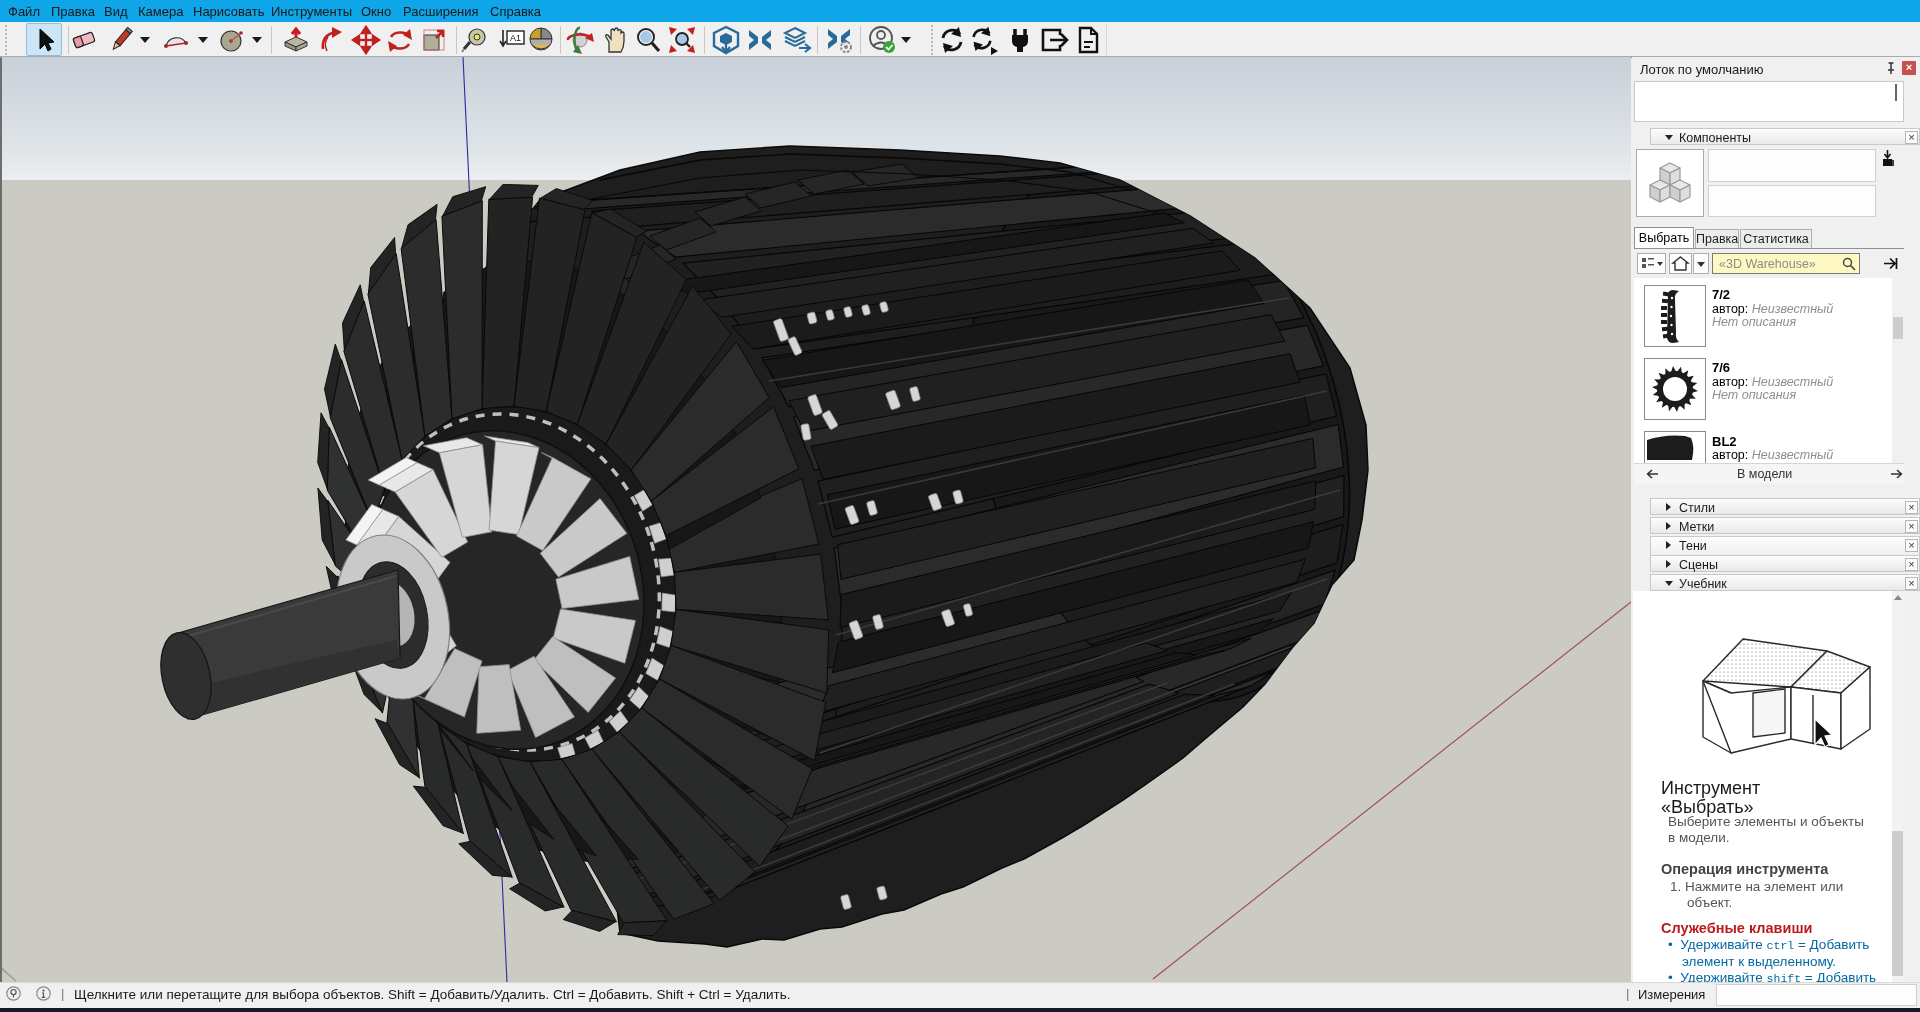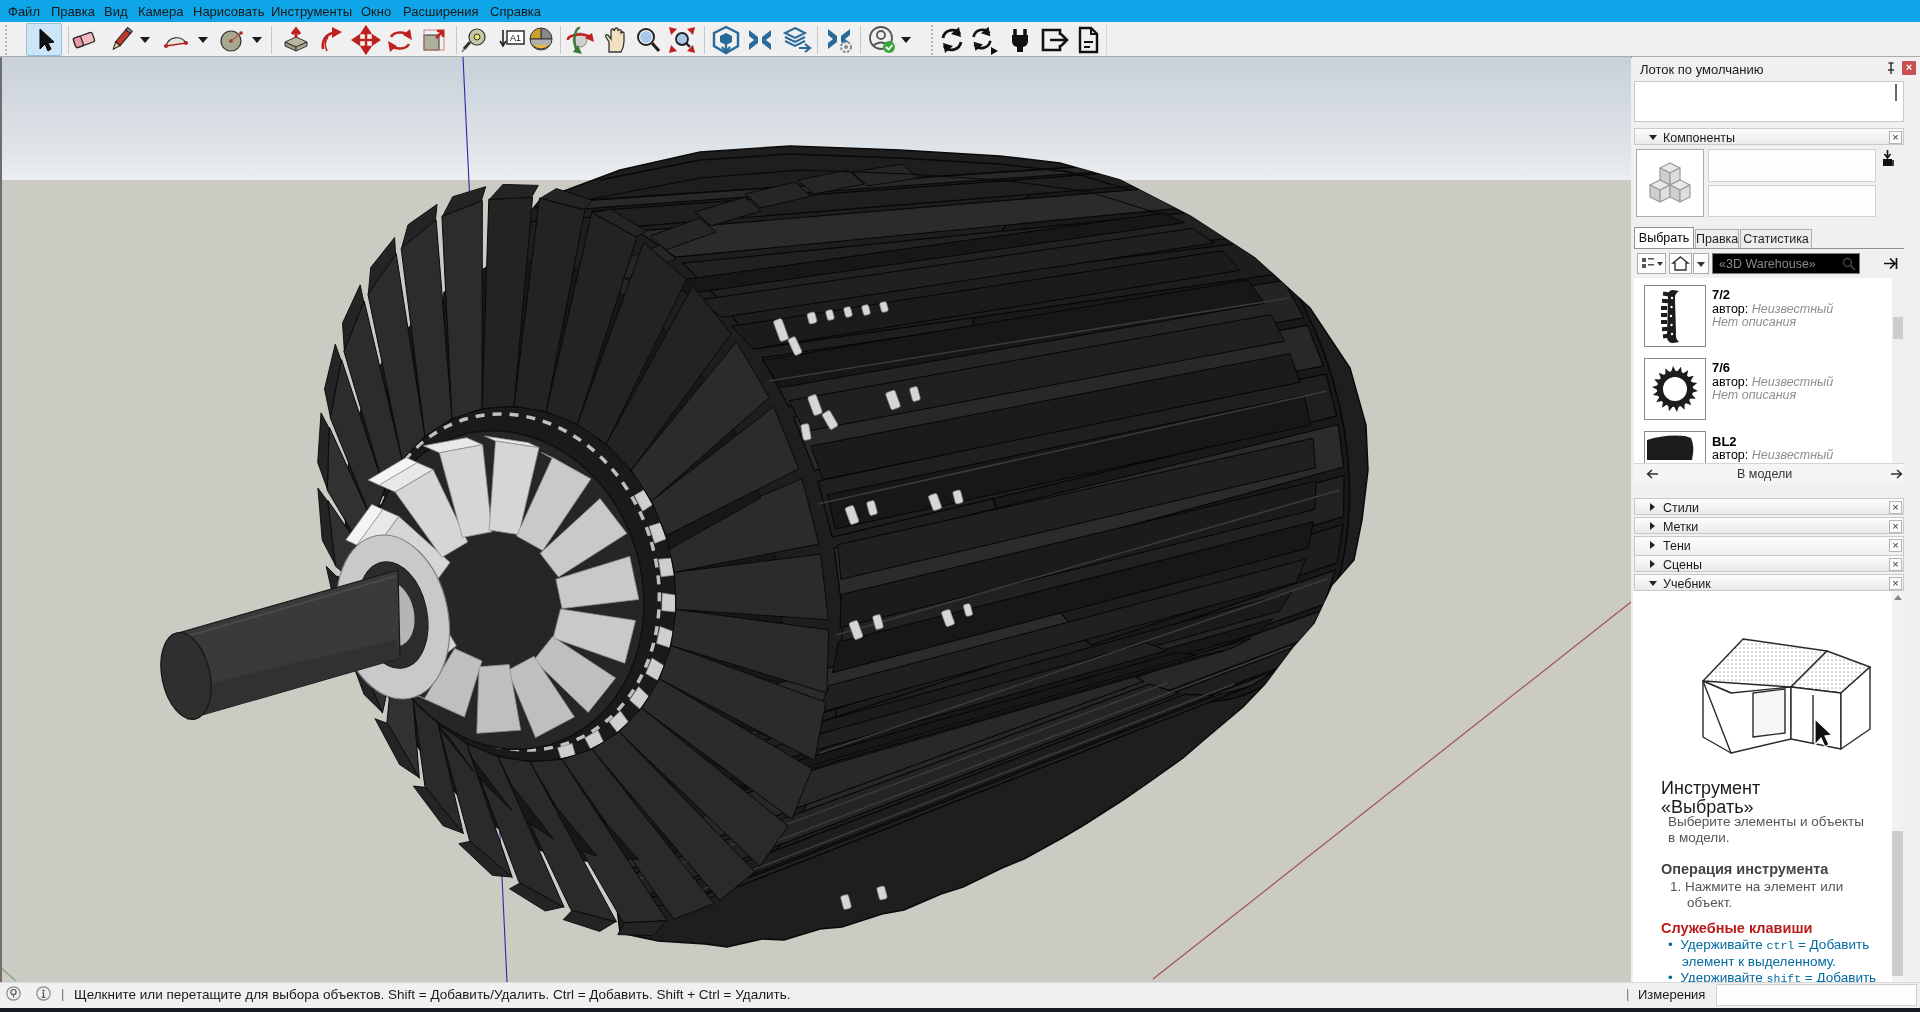--- a/index.html
+++ b/index.html
@@ -1,17 +1,17 @@
 <!DOCTYPE html>
 <html><head><meta charset="utf-8"><style>
 * { margin:0; padding:0; box-sizing:border-box; }
 html,body { width:1920px; height:1012px; overflow:hidden; font-family:"Liberation Sans",sans-serif; background:#f0f0f0; }
 .abs { position:absolute; }
 .grip { width:3px; border-left:2px dotted #b8b8b8; }
-.phdr { background:linear-gradient(#fdfdfd,#e9e9e9); border:1px solid #c9c9c9; color:#1a1a1a; }
+.phdr { background:linear-gradient(#fdfdfd,#e9e9e9); border:1px solid #c9c9c9; color:#1a1a1a;margin-left:16px; }
 .xbtn { width:13px; height:13px; background:#fbfbfb; border:1px solid #b5b5b5; font-size:11px; line-height:10px; text-align:center; color:#333; }
 .mono { font-family:"Liberation Mono",monospace; font-size:11.5px; }
 i { font-style:italic; }
 </style></head>
 <body>
 <div class="abs" style="left:0;top:0;width:1920px;height:22px;background:#0ea5e9;font-size:13px;color:#1a1a1a">
     <span class="abs" style="left:8px;top:4px">Файл</span>
     <span class="abs" style="left:51px;top:4px">Правка</span>
     <span class="abs" style="left:104px;top:4px">Вид</span>
     <span class="abs" style="left:138px;top:4px">Камера</span>
@@ -483,21 +483,21 @@
       </svg>
   </div>
   <div class="abs" style="left:37px;top:196px;width:23px;height:21px;background:#fcfcfc;border:1px solid #adadad">
     <svg width="21" height="19" xmlns="http://www.w3.org/2000/svg">
         <path d="M10.5 3 L18 9 L16 9 L16 16 L5 16 L5 9 L3 9 Z" fill="none" stroke="#333" stroke-width="1.4"></path>
       </svg>
   </div>
   <div class="abs" style="left:61px;top:196px;width:16px;height:21px;background:#fcfcfc;border:1px solid #adadad">
       <div class="abs" style="left:3px;top:8px;width:0;height:0;border-left:4px solid transparent;border-right:4px solid transparent;border-top:5px solid #333"></div>
     </div>
-  <div class="abs" style="left:80px;top:196px;width:148px;height:21px;background:#000000;border:1px solid #7a7a7a">
+  <div class="abs" style="left:80px;top:196px;width:148px;height:21px;background:#fef9c3;border:1px solid #7a7a7a">
     <span class="abs" style="left:6px;top:3px;font-size:12.5px;color:#8a8a8a">«3D Warehouse»</span>
     <svg class="abs" style="left:128px;top:2px" width="16" height="16" xmlns="http://www.w3.org/2000/svg">
         <circle cx="6.5" cy="6.5" r="4" fill="none" stroke="#444" stroke-width="1.5"></circle>
         <line x1="9.5" y1="9.5" x2="14" y2="14" stroke="#444" stroke-width="1.7"></line>
       </svg>
   </div>
   <div class="abs" style="left:250px;top:197px;width:18px;height:19px">
     <svg width="18" height="19" xmlns="http://www.w3.org/2000/svg">
         <path d="M2 9.5 L12 9.5 M8 4.5 L13 9.5 L8 14.5 M14.5 4 L14.5 15" stroke="#111" stroke-width="1.7" fill="none"></path>
       </svg>

